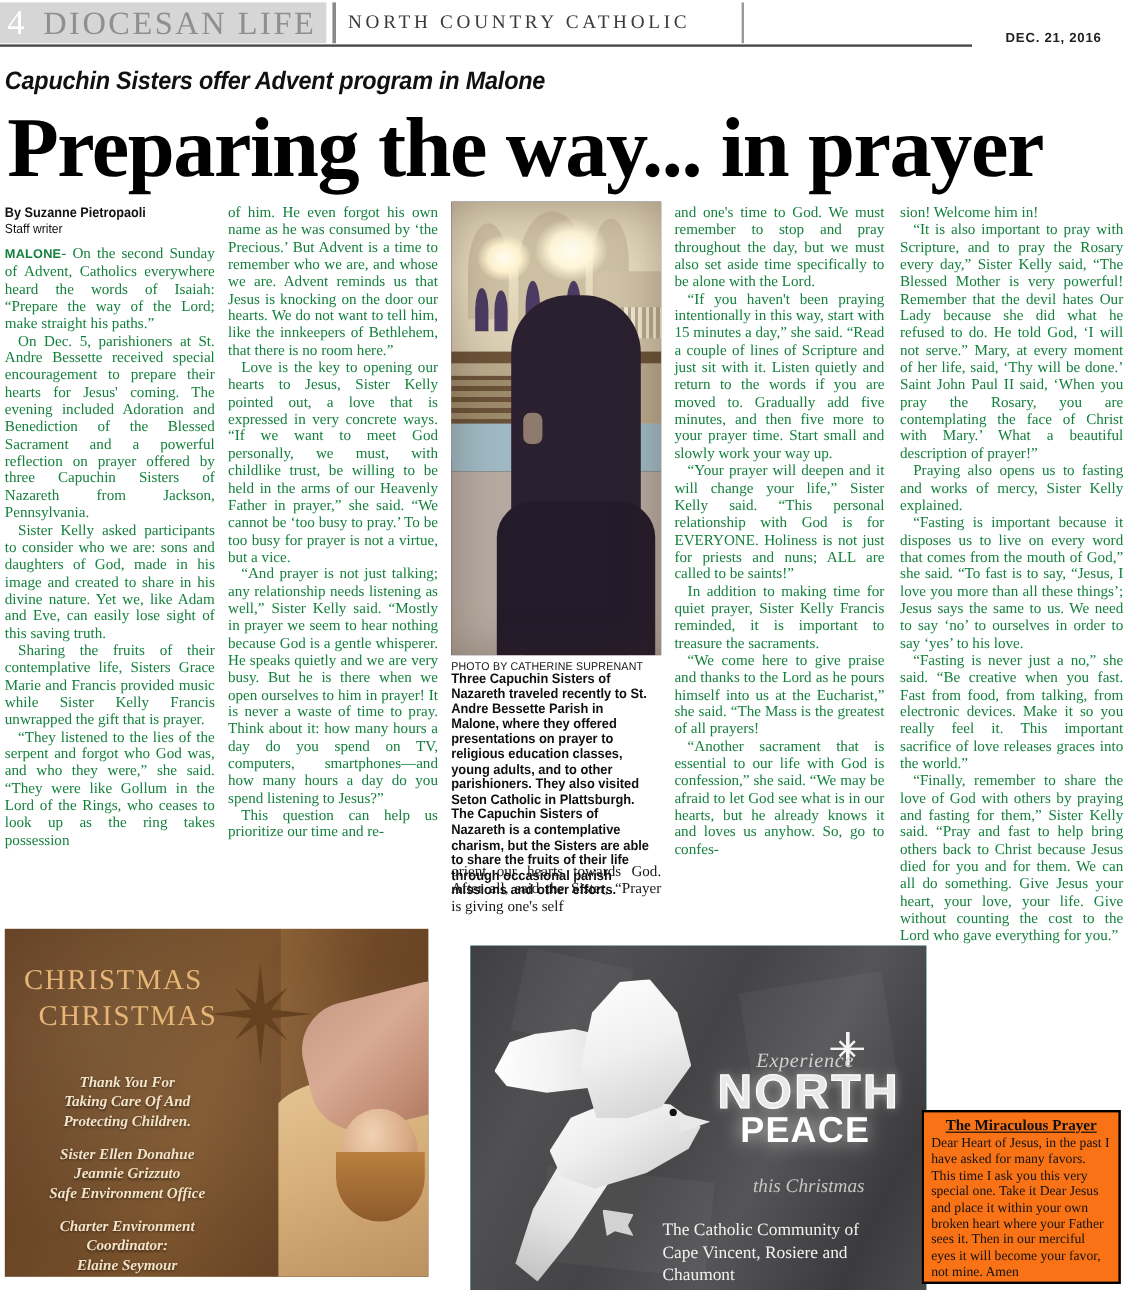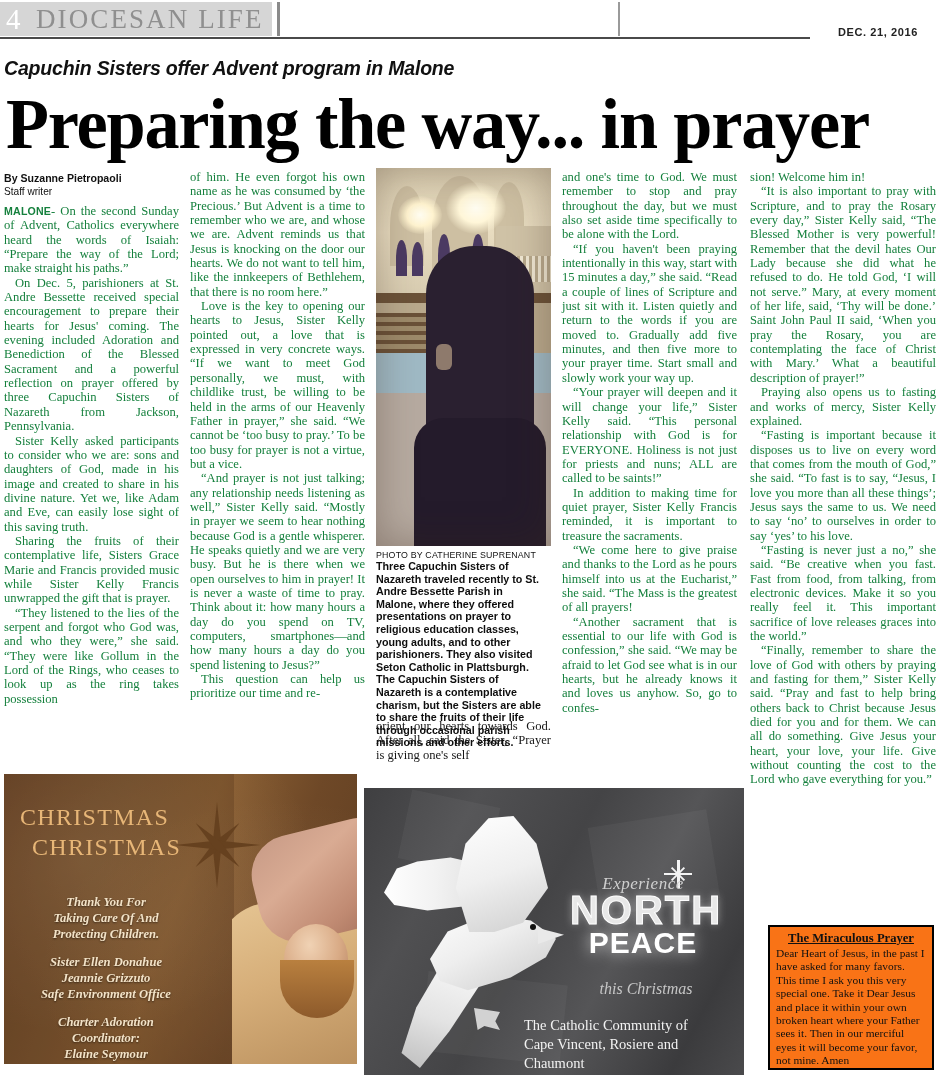--- a/index.html
+++ b/index.html
@@ -101,21 +101,21 @@
      transform:rotate(-14deg);}
   .xm-hay{position:absolute;left:-18px;top:128px;width:170px;height:165px;
      background:linear-gradient(160deg,#e6c694 0%,#d6ae79 45%,#b88e5c 100%);
      border-radius:60px 20px 0 0;}
   .xm-head{position:absolute;left:52px;top:150px;width:64px;height:70px;border-radius:50%;
      background:radial-gradient(ellipse at 40% 30%,#f0d2b4 0%,#d9ab86 55%,#b4805f 100%);}
   .xm-hair{position:absolute;left:48px;top:186px;width:74px;height:58px;border-radius:0 0 38px 38px;
      background:linear-gradient(180deg,#b9803f 0%,#8d5a2b 100%);}
 
   
-  .ad-peace{position:absolute;left:364px;top:788px;width:380px;height:287px;overflow:hidden;
+  .ad-peace{position:absolute;left:392px;top:788px;width:380px;height:287px;overflow:hidden;
      background:#0f766e;}
   .pc-bg{position:absolute;inset:0;background:
       linear-gradient(118deg,#3f3f41 0%,#505052 22%,#444446 45%,#555557 64%,#3b3b3d 86%,#4a4a4c 100%);}
   .pc-facet{position:absolute;background:rgba(255,255,255,.045);}
   .pc-dove{position:absolute;left:14px;top:22px;width:200px;height:250px;}
   .pc-wing1{position:absolute;left:6px;top:46px;width:128px;height:70px;
      background:linear-gradient(92deg,#ffffff 0%,#f2f2f2 40%,#d7d7d7 100%);
      clip-path:polygon(0 52%,10% 18%,26% 8%,52% 2%,86% 16%,100% 44%,72% 70%,34% 78%,8% 70%);}
   .pc-wing2{position:absolute;left:74px;top:6px;width:96px;height:116px;
      background:linear-gradient(160deg,#ffffff 0%,#efefef 50%,#cfcfcf 100%);
@@ -161,20 +161,21 @@
 </head>
 <body>
 
 <div class="page">
 
   <div class="masthead">
     <div class="mh-left"></div>
     <div class="mh-pageno">4</div>
     <div class="mh-section">DIOCESAN LIFE</div>
     <div class="mh-div1"></div>
+    <div class="mh-paper">NORTH COUNTRY CATHOLIC</div>
     <div class="mh-div2"></div>
     <div class="mh-rule"></div>
     <div class="mh-date">DEC. 21, 2016</div>
   </div>
 
   <div class="kicker">Capuchin Sisters offer Advent program in Malone</div>
   <div class="headline">Preparing the way... in prayer</div>
 
   <div class="byline">
     <span class="bn">By Suzanne Pietropaoli</span>
@@ -268,21 +269,21 @@
         <div>Thank You For</div>
         <div>Taking Care Of And</div>
         <div>Protecting Children.</div>
       </div>
       <div class="blk">
         <div>Sister Ellen Donahue</div>
         <div>Jeannie Grizzuto</div>
         <div>Safe Environment Office</div>
       </div>
       <div>
-        <div>Charter Adoration</div>
+        <div>Charter Environment</div>
         <div>Coordinator:</div>
         <div>Elaine Seymour</div>
       </div>
     </div>
   </div>
 
   <div class="ad-peace">
     <div class="pc-bg"></div>
     <div class="pc-facet" style="left:40px;top:10px;width:90px;height:70px;transform:rotate(12deg);"></div>
     <div class="pc-facet" style="left:230px;top:30px;width:120px;height:90px;transform:rotate(-9deg);"></div>

